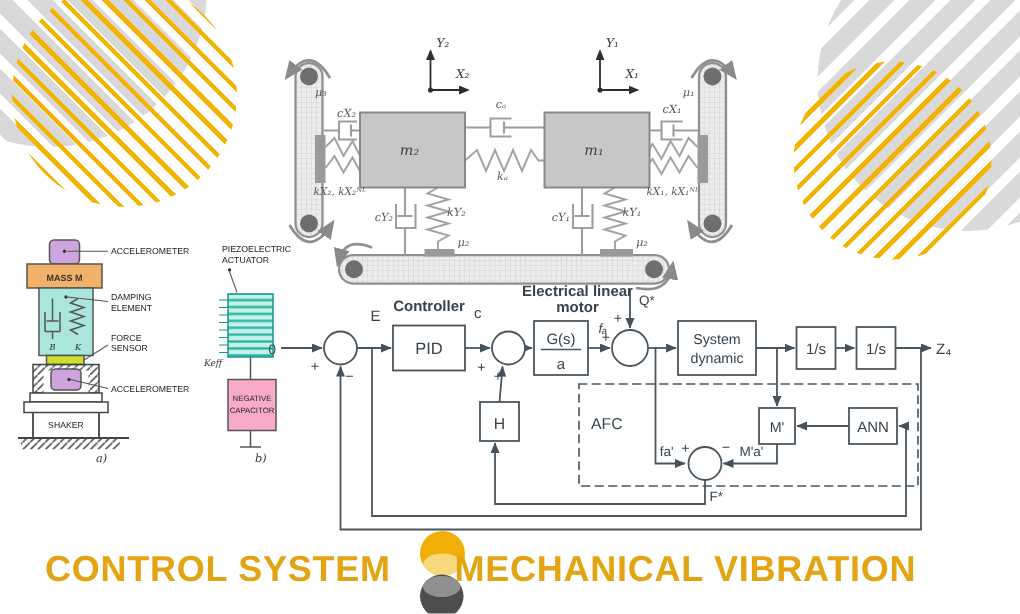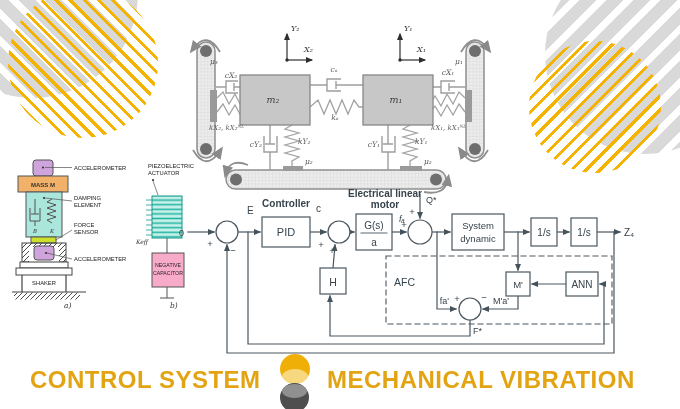--- a/index.html
+++ b/index.html
@@ -13,21 +13,21 @@
   .deco-gray-tr{width:200px;height:200px;left:545px;top:-46px;
     background:repeating-linear-gradient(135deg,#d9d9d9 0 12px,transparent 12px 19px);}
   .deco-yellow-tr{width:132px;height:132px;left:529px;top:41px;
     background:repeating-linear-gradient(135deg,#F5B301 0 3px,transparent 3px 10px);}
   svg{position:absolute;left:0;top:0;z-index:1;}
   svg text{font-family:"Liberation Sans",sans-serif;}
   svg text.math{font-family:"DejaVu Serif",serif;font-style:italic;}
   .footer-title{position:absolute;top:366px;z-index:2;color:#E3A414;font-weight:700;
     font-size:24px;letter-spacing:0.5px;white-space:nowrap;}
   .footer-title.left{left:30px;}
-  .footer-title.right{left:327px;}
+  .footer-title.right{left:303px;}
   .logo{position:absolute;left:279px;top:352px;width:32px;height:60px;z-index:2;}
   .logo-circle{position:absolute;border-radius:50%;overflow:hidden;}
   .logo-top{left:1px;top:2px;width:30px;height:30px;background:#EFAF06;}
   .logo-top .shine{position:absolute;left:2px;top:15px;width:26px;height:15px;
     border-radius:50%;background:#F7D87E;}
   .logo-bottom{left:1px;top:31px;width:29px;height:29px;background:#4E4E4E;}
   .logo-bottom .shine{position:absolute;left:2px;top:1px;width:25px;height:14px;
     border-radius:50%;background:#909090;}
 </style>
 </head>

